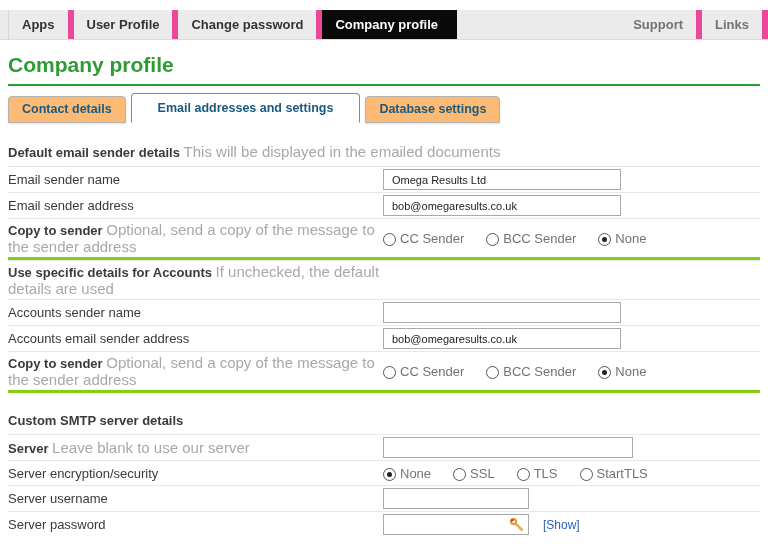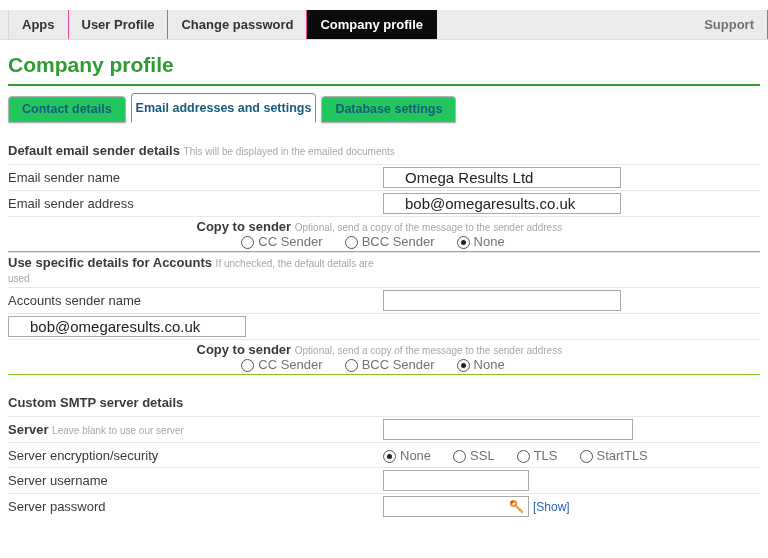--- a/index.html
+++ b/index.html
@@ -1,74 +1,75 @@
 <!DOCTYPE html>
 <html><head>
 <meta charset="utf-8">
 <style>
   * { margin:0; padding:0; box-sizing:border-box; }
   html,body { width:768px; background:#fff; font-family:"Liberation Sans", sans-serif; color:#3a3a3a; }
 
   
   .topbar { margin-top:10px; height:30px; background:#ebebeb; border-bottom:1px solid #dcdcdc; display:flex; align-items:stretch; font-size:13px; font-weight:bold; }
-  .topbar .nav-item { display:flex; align-items:center; padding:4px 13px; color:#333; border-right:1px solid #ec4899; cursor:pointer; }
+  .topbar .nav-item { display:flex; align-items:center; padding:4px 13px; color:#333; border-right:6px solid #ec4899; cursor:pointer; }
   .topbar .nav-item:first-child { border-left:1px solid #d6d6d6; margin-left:8px; }
   .topbar .nav-item.active { background:#0a0a0a; color:#fff; border-color:#0a0a0a; }
   .topbar .spacer { flex:1; }
   .topbar .nav-item.right { color:#737373; }
   .topbar .nav-item.right:first-of-type { border-left:1px solid #d6d6d6; }
 
   
   .content { padding:0 8px; }
   .page-title { margin-top:13px; font-size:21px; font-weight:bold; color:#2e9b33; padding-bottom:7px; border-bottom:2px solid #2e9b33; }
 
   
   .tabs { display:flex; align-items:flex-end; margin-top:9px; height:28px; }
-  .tab { font-size:12.5px; font-weight:bold; color:#1a5a80; background:#22c55e; border:1px solid #b2b2b2; border-radius:4px 4px 0 0; padding:5px 13px 6px; margin-right:5px; cursor:pointer; box-shadow:0 1px 2px rgba(0,0,0,.12); }
-  .tab.active { background:#fff; border-color:#8a8a8a; border-bottom-color:#fff; padding:7px 4px 7px; box-shadow:none; }
+  .tab { font-size:12.5px; font-weight:bold; color:#1a5a80; background:#fdba74; border:1px solid #b2b2b2; border-radius:4px 4px 0 0; padding:5px 13px 6px; margin-right:5px; cursor:pointer; box-shadow:0 1px 2px rgba(0,0,0,.12); }
+  .tab.active { background:#fff; border-color:#8a8a8a; border-bottom-color:#fff; padding:7px 26px 7px; box-shadow:none; }
 
   
   .form { margin-top:10px; }
   .section-heading { margin-top:15px; padding:5px 0 6px; font-size:13px; }
   .section-heading b { color:#3a3a3a; }
-  .hint { font-size:10px; color:#a8a8a8; font-weight:normal; }
+  .hint { font-size:15px; color:#a8a8a8; font-weight:normal; }
   .row { display:flex; align-items:center; min-height:25px; border-top:1px solid #e7e7e7; padding:2px 0; }
-  .row.last { border-bottom:1px solid #84cc16;flex-direction:column; }
+  .row.last { border-bottom:3px solid #84cc16; }
   .label-cell { width:375px; flex:none; font-size:13px; }
   .label-cell .lbl-b { font-weight:bold; }
   .control-cell { flex:1; display:flex; align-items:center; }
 
-  input[type="text"] { height:21px; border:1px solid #a9a9a9; font-family:"Liberation Sans", sans-serif; font-size:15px; padding:1px 21px; color:#222; background:#fff; }
+  input[type="text"] { height:21px; border:1px solid #a9a9a9; font-family:"Liberation Sans", sans-serif; font-size:11px; padding:1px 8px; color:#222; background:#fff; }
   .w-wide { width:238px; }
   .w-server { width:250px; }
   .w-narrow { width:146px; }
 
   
   .radio-opt, .check-opt { display:inline-flex; align-items:flex-end; font-size:13px; color:#737373; margin-right:22px; cursor:pointer; }
   .radio { width:13px; height:13px; border:1px solid #555; border-radius:50%; background:#fff; margin-right:4px; position:relative; flex:none; }
   .radio.checked::after { content:""; position:absolute; left:3px; top:3px; width:5px; height:5px; border-radius:50%; background:#222; }
   .checkbox { width:13px; height:13px; border:1px solid #444; background:#fff; margin-right:4px; position:relative; flex:none; }
   .checkbox.checked::after { content:""; position:absolute; left:3px; top:0px; width:4px; height:8px; border-right:2px solid #222; border-bottom:2px solid #222; transform:rotate(40deg); }
 
   
   .pw-wrap { position:relative; display:inline-block; }
   .pw-wrap .key-icon { position:absolute; right:4px; top:3px; }
   .show-link, .port-link { color:#2b5fbd; font-size:12px; text-decoration:none; }
-  .show-link { margin-left:4px; }
+  .show-link { margin-left:14px; }
 </style>
 </head>
 <body>
 
 <div class="topbar">
   <div class="nav-item">Apps</div>
   <div class="nav-item">User Profile</div>
   <div class="nav-item">Change password</div>
   <div class="nav-item active">Company profile</div>
   <div class="spacer"></div>
   <div class="nav-item right">Support</div>
+  <div class="nav-item right">Links</div>
 </div>
 
 <div class="content">
 
   <div class="page-title">Company profile</div>
 
   <div class="tabs">
     <div class="tab">Contact details</div>
     <div class="tab active">Email addresses and settings</div>
     <div class="tab">Database settings</div>
@@ -131,20 +132,23 @@
     <div class="row">
       <div class="label-cell">
         <span>Accounts sender name</span>
       </div>
       <div class="control-cell">
         <input type="text" class="w-wide" value="" style="">
       </div>
     </div>
 
     <div class="row">
+      <div class="label-cell">
+        <span>Accounts email sender address</span>
+      </div>
       <div class="control-cell">
         <input type="text" class="w-wide" value="bob@omegaresults.co.uk" style="">
       </div>
     </div>
 
     <div class="row last">
       <div class="label-cell">
         <span class="lbl-b">Copy to sender</span>
         <span class="hint">Optional, send a copy of the message to the sender address</span>
       </div>

